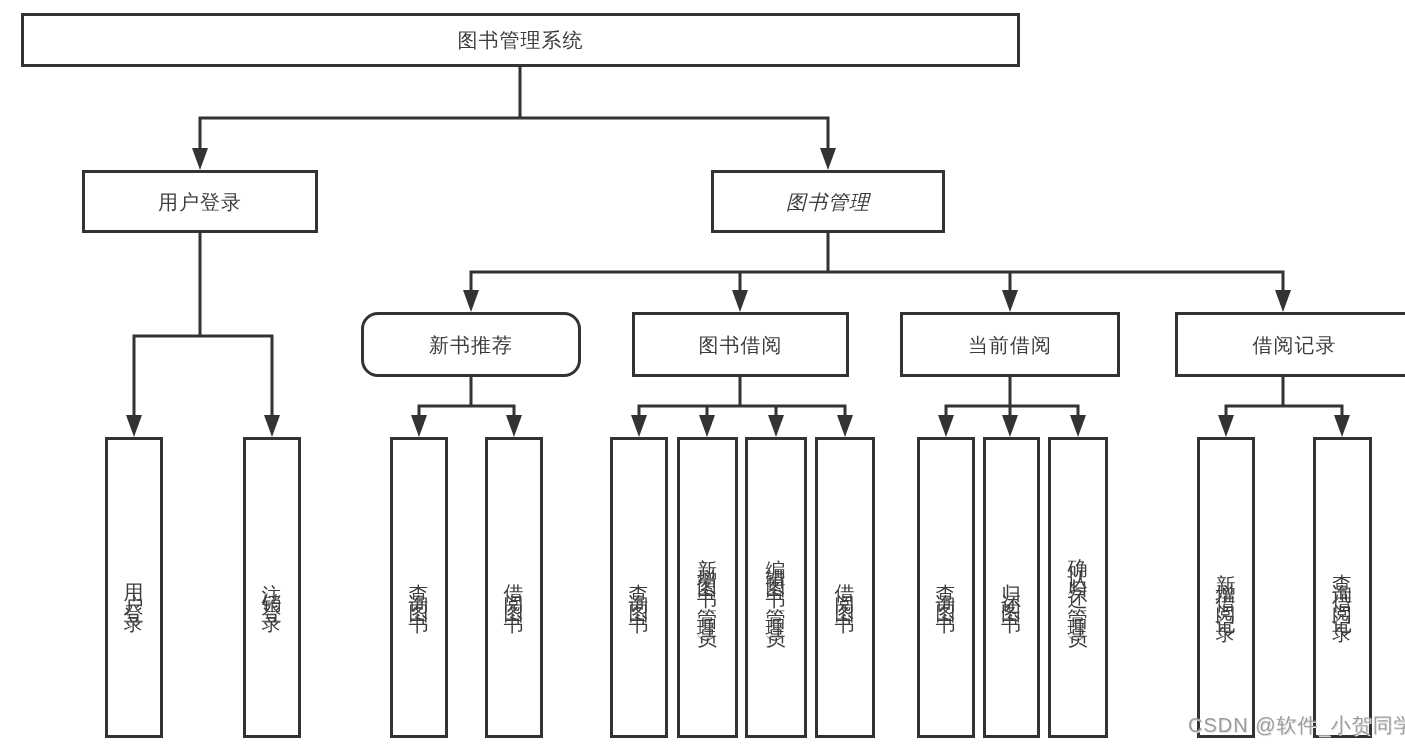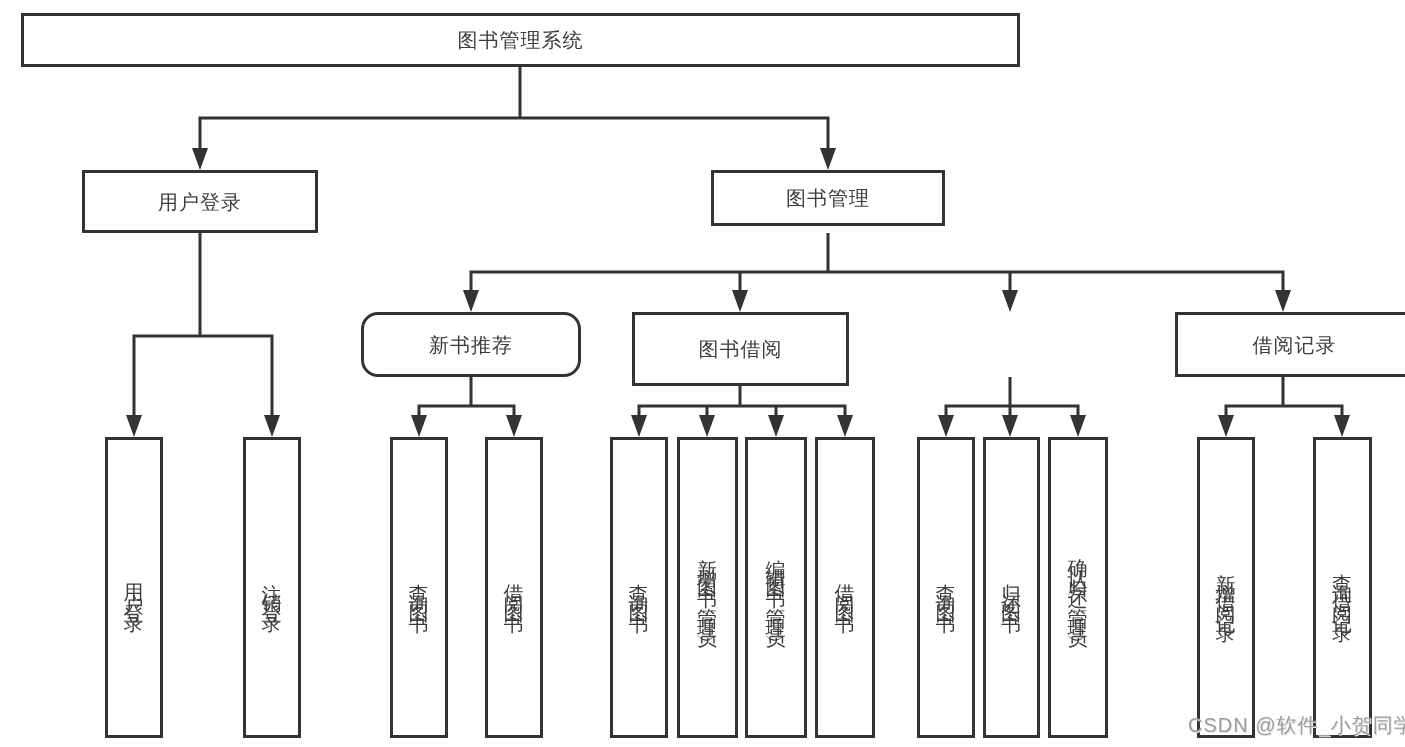--- a/index.html
+++ b/index.html
@@ -95,24 +95,25 @@
     <polygon points="1070,415 1086,415 1078,437" fill="#333333"></polygon>
 
     <path d="M1283 377 V406 M1226 418 V406 H1342 V418" stroke="#333333" stroke-width="3" fill="none"></path>
     <polygon points="1218,415 1234,415 1226,437" fill="#333333"></polygon>
     <polygon points="1334,415 1350,415 1342,437" fill="#333333"></polygon>
   </svg>
 
   <div class="box hbox" style="left:21px; top:13px; width:999px; height:54px;">图书管理系统</div>
 
   <div class="box hbox" style="left:82px; top:170px; width:236px; height:63px;">用户登录</div>
-  <div class="box hbox" style="left:711px; top:170px; width:234px; height:56px;">图书管理</div>
+  <div class="box hbox" style="left:711px; top:170px; width:234px; height:63px;font-style:italic;">图书管理</div>
 
   <div class="box hbox" style="left:361px; top:312px; width:220px; height:65px;border-radius:17px;">新书推荐</div>
-  <div class="box hbox" style="left:632px; top:312px; width:217px; height:74px;">图书借阅</div>
+  <div class="box hbox" style="left:632px; top:312px; width:217px; height:65px;">图书借阅</div>
+  <div class="box hbox" style="left:900px; top:312px; width:220px; height:65px;">当前借阅</div>
   <div class="box hbox" style="left:1175px; top:312px; width:239px; height:65px;">借阅记录</div>
 
   <div class="box leaf" style="left:105px; width:58px;">用户登录</div>
   <div class="box leaf" style="left:243px; width:58px;">注销登录</div>
 
   <div class="box leaf" style="left:390px; width:58px;">查询图书</div>
   <div class="box leaf" style="left:485px; width:58px;">借阅图书</div>
 
   <div class="box leaf" style="left:610px; width:58px;">查询图书</div>
   <div class="box leaf" style="left:677px; width:61px;">新增图书（管理员）</div>

